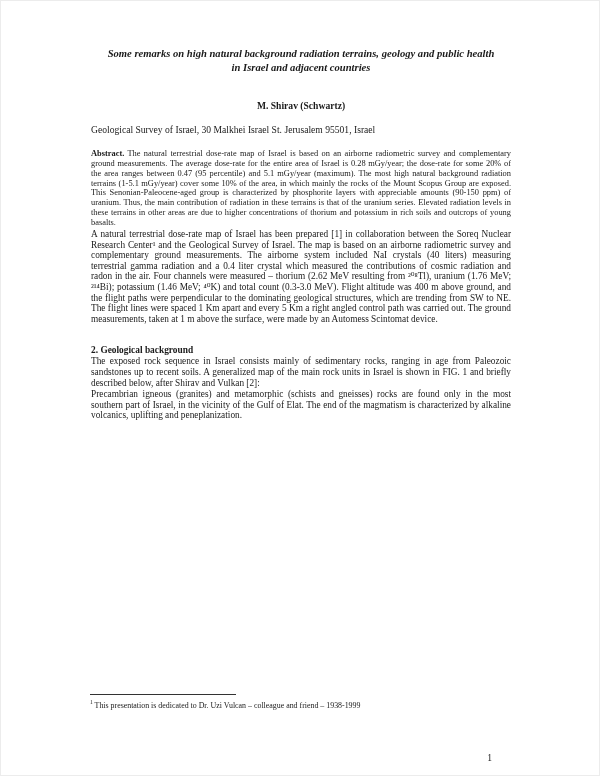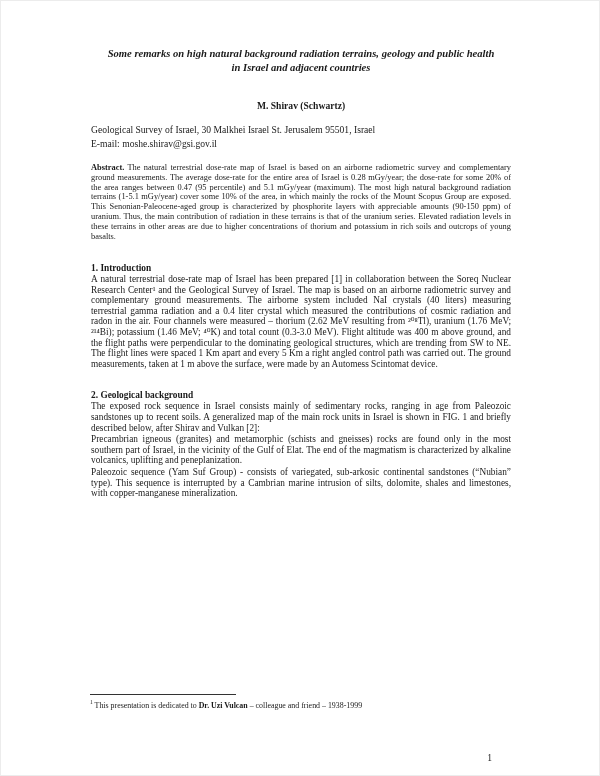--- a/index.html
+++ b/index.html
@@ -62,21 +62,21 @@
   .fn-rule {
     width: 146px;
     border-top: 1px solid #333;
     margin-bottom: 4px;
   }
   .footnote {
     font-size: 7.9px;
     line-height: 1.25;
   }
   .footnote sup { font-size: 5.5px; }
-  .footnote .b { font-weight: bold; }
+  .footnote .b { font-weight: normal; }
   .page-number {
     position: absolute;
     right: 108px;
     bottom: 13px;
     font-size: 9.6px;
   }
 </style>
 </head>
 <body>
 
@@ -84,32 +84,29 @@
 
   <div class="title">
     <div>Some remarks on high natural background radiation terrains, geology and public health</div>
     <div>in Israel and adjacent countries</div>
   </div>
 
   <div class="author">M. Shirav (Schwartz)</div>
 
   <div class="affiliation">
     <div>Geological Survey of Israel, 30 Malkhei Israel St. Jerusalem 95501, Israel</div>
-    <div>E-mail: moshe.shirav@gsi.gov.il</div>
   </div>
 
   <p class="abstract"><span class="b">Abstract.</span><span> The natural terrestrial dose-rate map of Israel is based on an airborne radiometric survey and complementary ground measurements. The average dose-rate for the entire area of Israel is 0.28 mGy/year; the dose-rate for some 20% of the area ranges between 0.47 (95 percentile) and 5.1 mGy/year (maximum). The most high natural background radiation terrains (1-5.1 mGy/year) cover some 10% of the area, in which mainly the rocks of the Mount Scopus Group are exposed. This Senonian-Paleocene-aged group is characterized by phosphorite layers with appreciable amounts (90-150 ppm) of uranium. Thus, the main contribution of radiation in these terrains is that of the uranium series. Elevated radiation levels in these terrains in other areas are due to higher concentrations of thorium and potassium in rich soils and outcrops of young basalts.</span></p>
 
-  <div class="heading">1. Introduction</div>
   <p class="body-para">A natural terrestrial dose-rate map of Israel has been prepared [1] in collaboration between the Soreq Nuclear Research Center¹ and the Geological Survey of Israel. The map is based on an airborne radiometric survey and complementary ground measurements. The airborne system included NaI crystals (40 liters) measuring terrestrial gamma radiation and a 0.4 liter crystal which measured the contributions of cosmic radiation and radon in the air. Four channels were measured – thorium (2.62 MeV resulting from ²⁰⁸Tl), uranium (1.76 MeV; ²¹⁴Bi); potassium (1.46 MeV; ⁴⁰K) and total count (0.3-3.0 MeV). Flight altitude was 400 m above ground, and the flight paths were perpendicular to the dominating geological structures, which are trending from SW to NE. The flight lines were spaced 1 Km apart and every 5 Km a right angled control path was carried out. The ground measurements, taken at 1 m above the surface, were made by an Automess Scintomat device.</p>
 
   <div class="heading">2. Geological background</div>
   <p class="body-para">The exposed rock sequence in Israel consists mainly of sedimentary rocks, ranging in age from Paleozoic sandstones up to recent soils. A generalized map of the main rock units in Israel is shown in FIG. 1 and briefly described below, after Shirav and Vulkan [2]:</p>
   <p class="body-para">Precambrian igneous (granites) and metamorphic (schists and gneisses) rocks are found only in the most southern part of Israel, in the vicinity of the Gulf of Elat. The end of the magmatism is characterized by alkaline volcanics, uplifting and peneplanization.</p>
-  <p class="body-para">Paleozoic sequence (Yam Suf Group) - consists of variegated, sub-arkosic continental sandstones (“Nubian” type). This sequence is interrupted by a Cambrian marine intrusion of silts, dolomite, shales and limestones, with copper-manganese mineralization.</p>
 
 </div>
 
 <div class="footnote-area">
   <div class="fn-rule"></div>
   <div class="footnote"><sup>1</sup><span> This presentation is dedicated to </span><span class="b">Dr. Uzi Vulcan</span><span> – colleague and friend – 1938-1999</span></div>
 </div>
 
 <div class="page-number">1</div>
 

